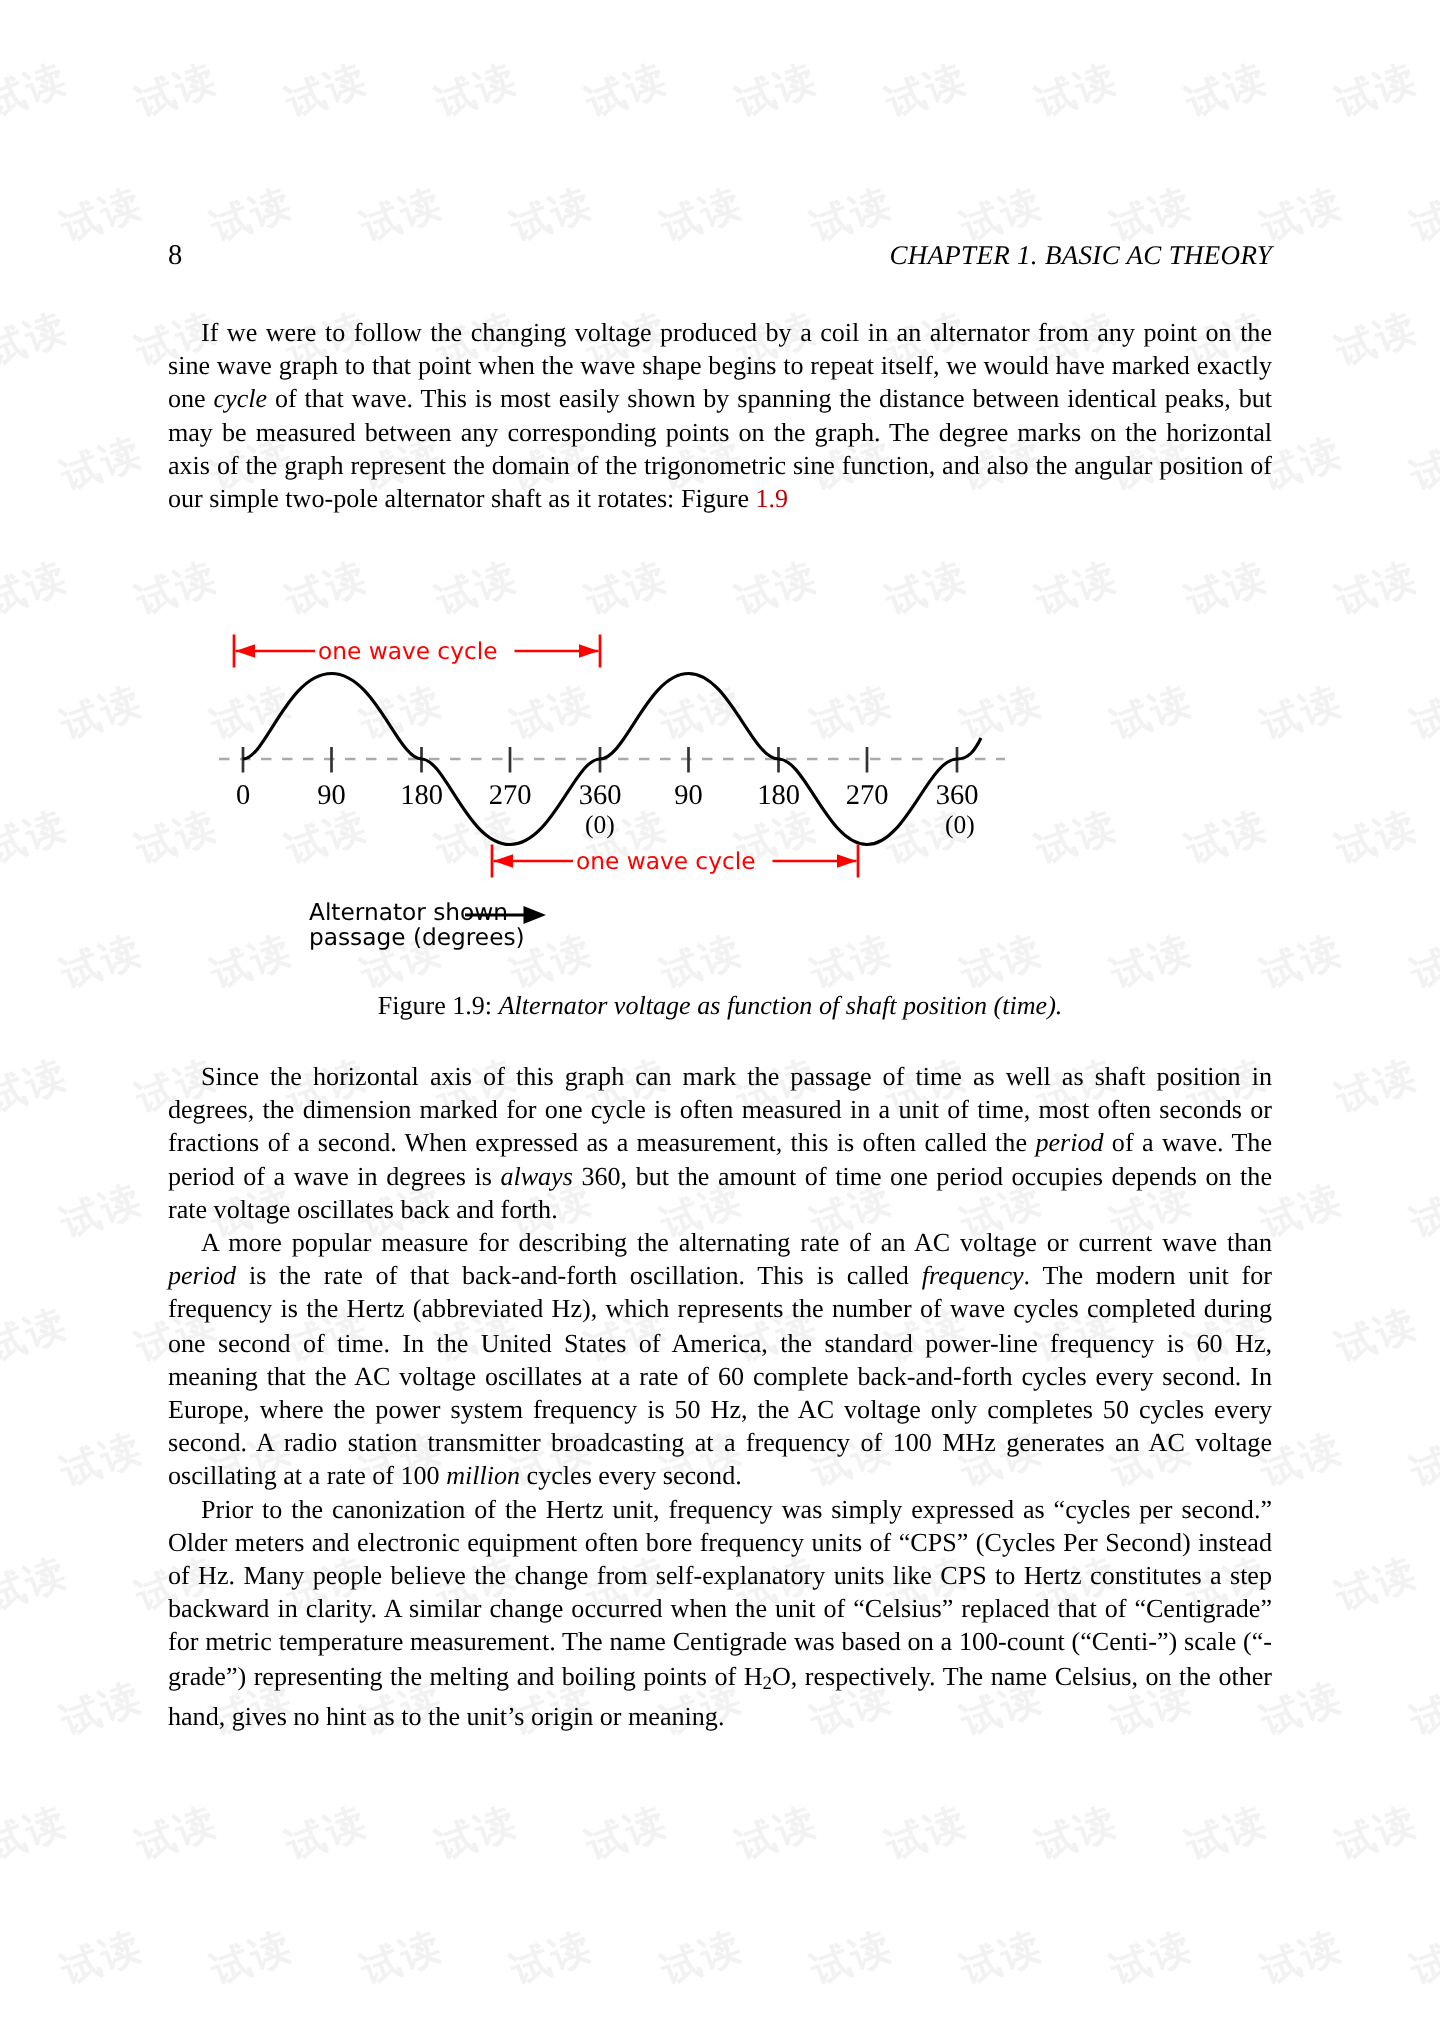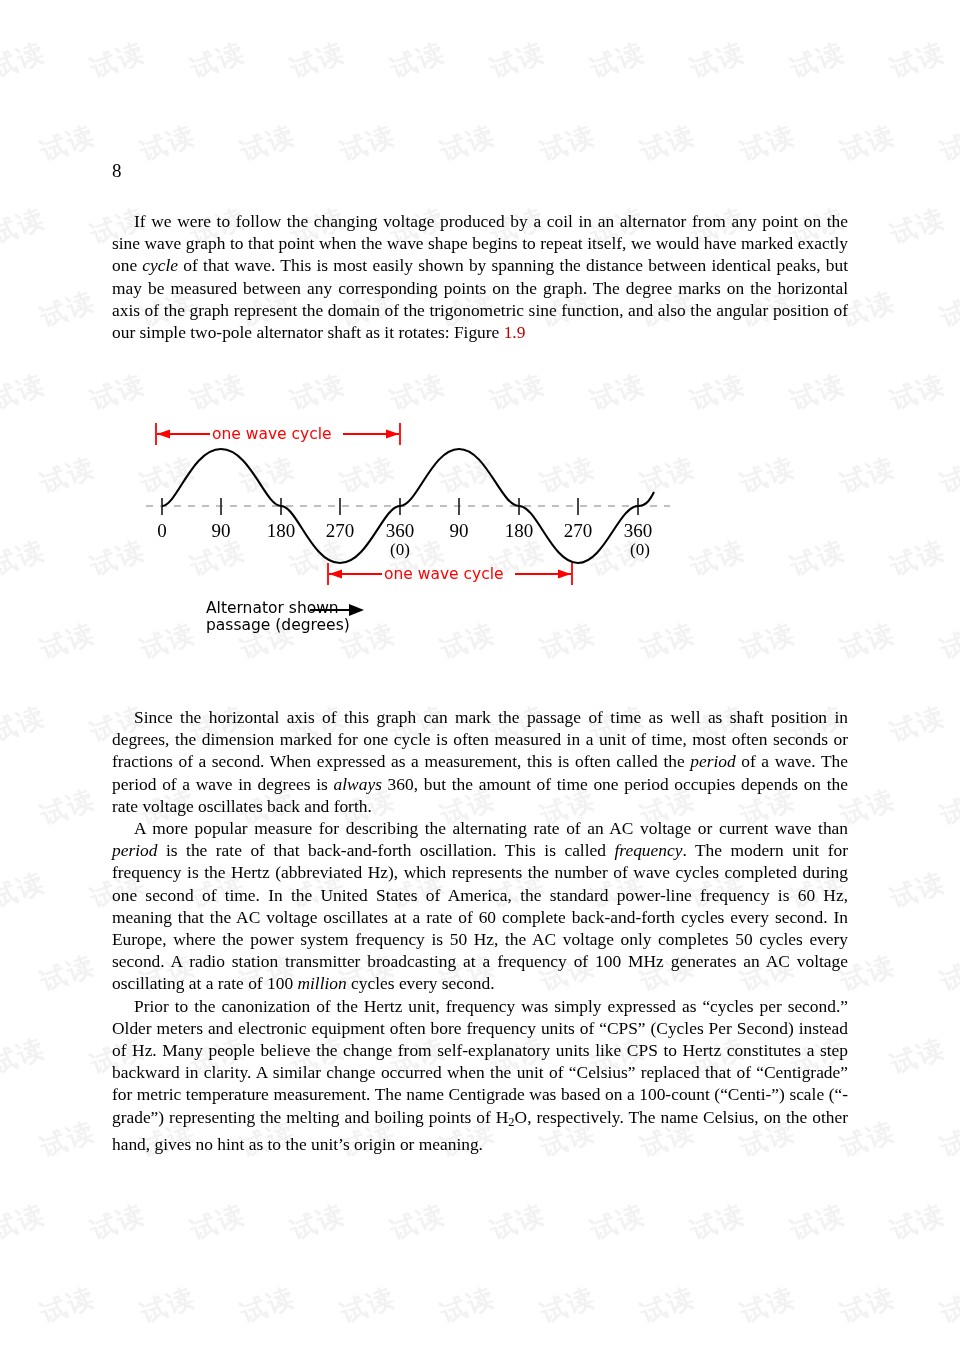--- a/index.html
+++ b/index.html
@@ -324,20 +324,21 @@
       <div class="wm" style="left: 640px; top: 1288px; color: rgb(242, 242, 242);">试读</div>
       <div class="wm" style="left: 740px; top: 1288px; color: rgb(242, 242, 242);">试读</div>
       <div class="wm" style="left: 840px; top: 1288px; color: rgb(242, 242, 242);">试读</div>
       <div class="wm" style="left: 940px; top: 1288px; color: rgb(242, 242, 242);">试读</div>
     </div>
 
   <div class="content">
 
     <div class="running-head">
       <span class="folio">8</span>
+      <span class="head-title">CHAPTER 1.  BASIC AC THEORY</span>
     </div>
 
     <div class="body-block" style="top:210px;">
       <p class="indent"><span>If we were to follow the changing voltage produced by a coil in an alternator from any point on the sine wave graph to that point when the wave shape begins to repeat itself, we would have marked exactly one </span><em>cycle</em><span> of that wave. This is most easily shown by spanning the distance between identical peaks, but may be measured between any corresponding points on the graph. The degree marks on the horizontal axis of the graph represent the domain of the trigonometric sine function, and also the angular position of our simple two-pole alternator shaft as it rotates: Figure </span><span class="ref-link">1.9</span></p>
     </div>
 
     <div class="figure" style="top:420px;">
       <div class="figure-canvas">
 
         <svg class="wave-svg" width="540" height="235" viewBox="0 0 540 235">
@@ -406,20 +407,24 @@
 
         <div class="axis-zero" style="left:238px; top:120px; width:48px;">(0)</div>
         <div class="axis-zero" style="left:478px; top:120px; width:48px;">(0)</div>
 
         <div class="shaft-label" style="left:68px; top:180px;">
           <div>Alternator shown</div>
           <div>passage (degrees)</div>
         </div>
       </div>
 
+      <div class="figure-caption" style="top:240px;">
+        <span>Figure 1.9:</span>
+        <span class="cap-italic">Alternator voltage as function of shaft position (time).</span>
+      </div>
     </div>
 
     <div class="body-block" style="top:706px;">
       <p class="indent"><span>Since the horizontal axis of this graph can mark the passage of time as well as shaft position in degrees, the dimension marked for one cycle is often measured in a unit of time, most often seconds or fractions of a second. When expressed as a measurement, this is often called the </span><em>period</em><span> of a wave. The period of a wave in degrees is </span><em>always</em><span> 360, but the amount of time one period occupies depends on the rate voltage oscillates back and forth.</span></p>
 
       <p class="indent"><span>A more popular measure for describing the alternating rate of an AC voltage or current wave than </span><em>period</em><span> is the rate of that back-and-forth oscillation. This is called </span><em>frequency</em><span>. The modern unit for frequency is the Hertz (abbreviated Hz), which represents the number of wave cycles completed during one second of time. In the United States of America, the standard power-line frequency is 60 Hz, meaning that the AC voltage oscillates at a rate of 60 complete back-and-forth cycles every second. In Europe, where the power system frequency is 50 Hz, the AC voltage only completes 50 cycles every second. A radio station transmitter broadcasting at a frequency of 100 MHz generates an AC voltage oscillating at a rate of 100 </span><em>million</em><span> cycles every second.</span></p>
 
       <p class="indent"><span>Prior to the canonization of the Hertz unit, frequency was simply expressed as “cycles per second.” Older meters and electronic equipment often bore frequency units of “CPS” (Cycles Per Second) instead of Hz. Many people believe the change from self-explanatory units like CPS to Hertz constitutes a step backward in clarity. A similar change occurred when the unit of “Celsius” replaced that of “Centigrade” for metric temperature measurement. The name Centigrade was based on a 100-count (“Centi-”) scale (“-grade”) representing the melting and boiling points of H</span><sub>2</sub><span>O, respectively. The name Celsius, on the other hand, gives no hint as to the unit’s origin or meaning.</span></p>
     </div>
 

